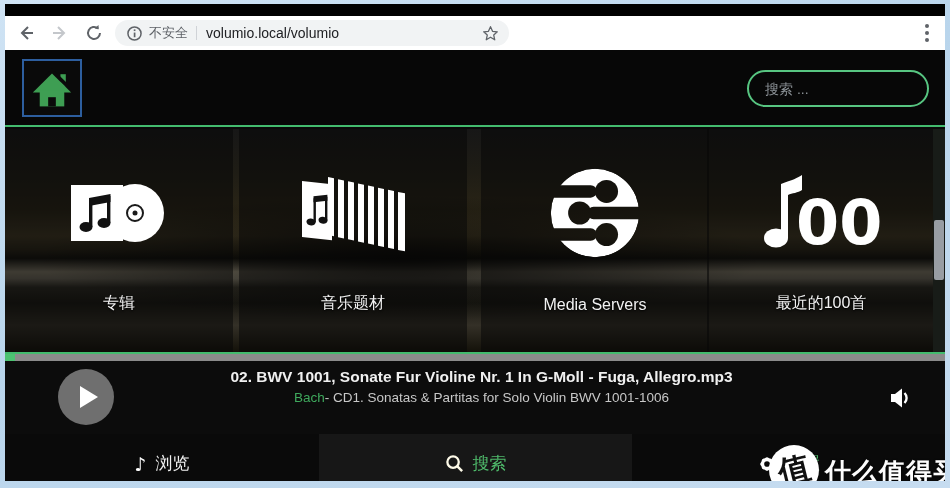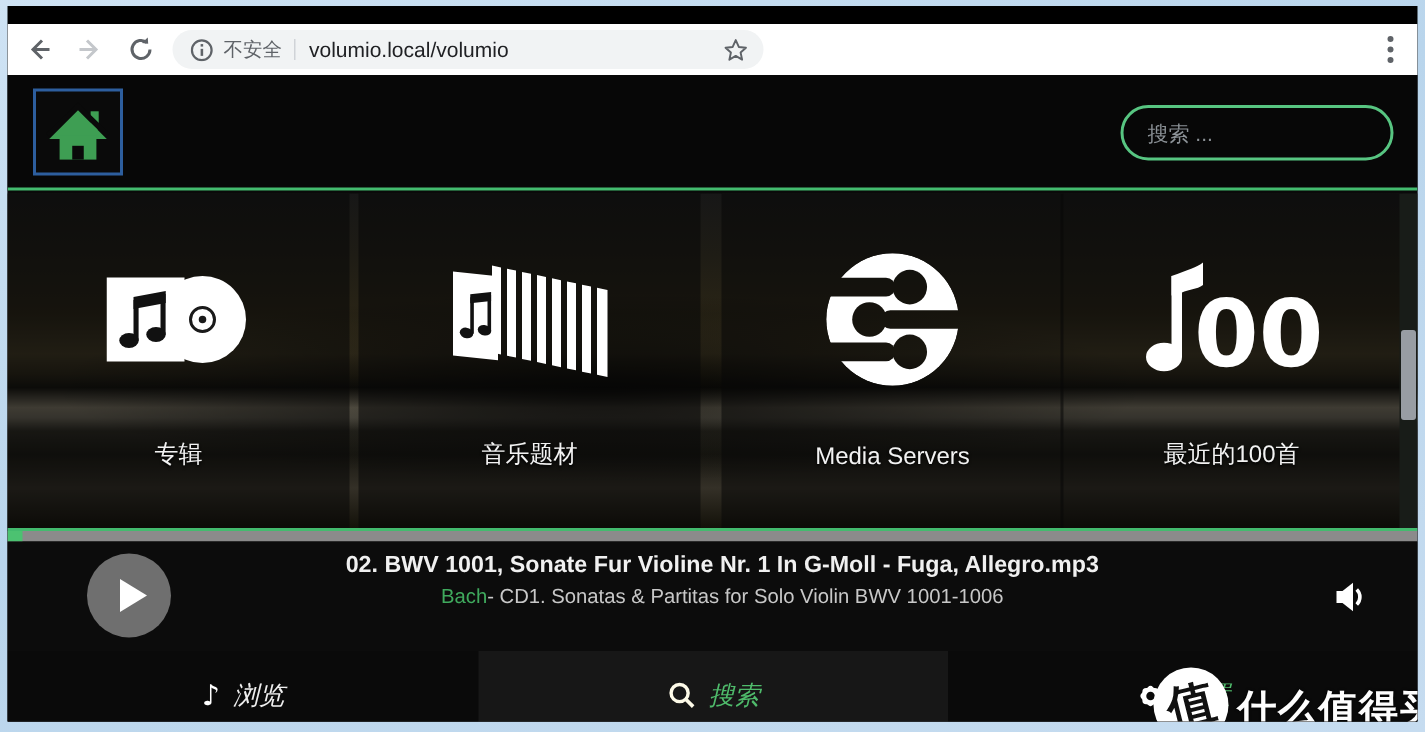--- a/index.html
+++ b/index.html
@@ -69,21 +69,21 @@
   .track-title{ color:#f0f0f0; font-size:15.5px; font-weight:bold; line-height:20px; white-space:nowrap;}
   .track-sub{ font-size:13.5px; line-height:18px; margin-top:2px; white-space:nowrap;}
   .artist{ color:#3fa95d; } .album{ color:#c8c8c8; }
   .vol-btn{ position:absolute; right:33px; top:25px; background:none; border:none; cursor:pointer;}
 
   
   .tabbar{ position:absolute; left:0; top:384px; width:940px; height:59px; display:flex; }
   .tab{ height:100%; display:flex; align-items:center; justify-content:center; gap:9px;
     cursor:pointer; background:#0a0a0a; border:none;}
   .tab.browse{ width:314px; } .tab.search{ width:313px; background:#171717; } .tab.settings{ width:313px; }
-  .tab .tabtext{ font-size:17px;font-style:italic; }
+  .tab .tabtext{ font-size:17px; }
   .tab.browse .tabtext{ color:#efefef; }
   .tab.search .tabtext, .tab.settings .tabtext{ color:#4fbb6b; }
   .note-glyph{ color:#fff; font-size:19px; font-family:"DejaVu Sans",sans-serif; }
 
   
   .watermark{ position:absolute; left:764px; top:395px; width:180px; height:52px; pointer-events:none;}
   .wm-circle{ position:absolute; left:0; top:0; width:50px; height:50px; border-radius:50%;
     background:#fff; display:flex; align-items:center; justify-content:center; }
   .wm-logo{ color:#111; font-size:32px; font-weight:bold; transform:rotate(-14deg); line-height:1;}
   .wm-text{ position:absolute; left:56px; top:10px; color:#fdfdfd; font-size:26px; font-weight:bold;

